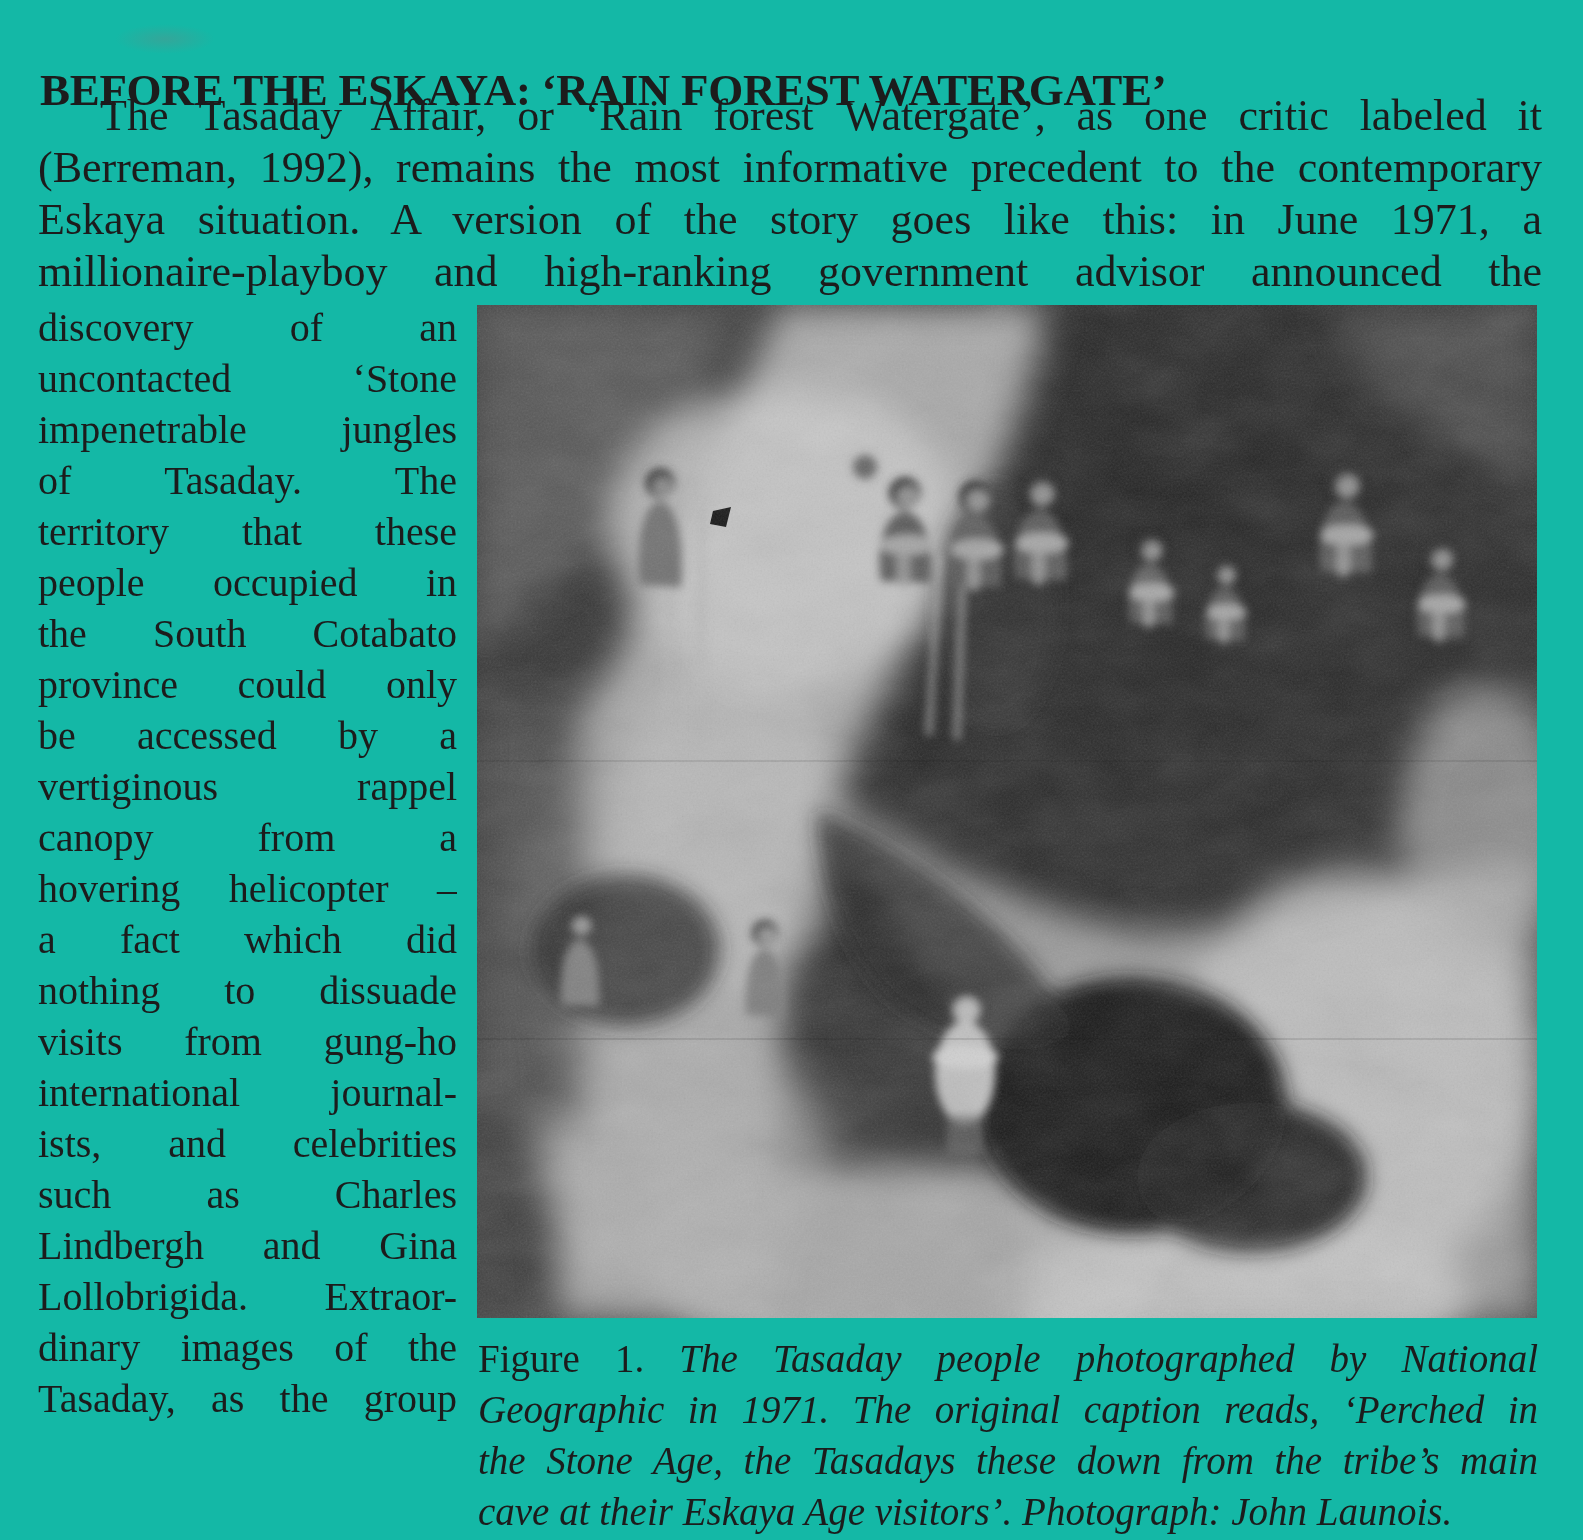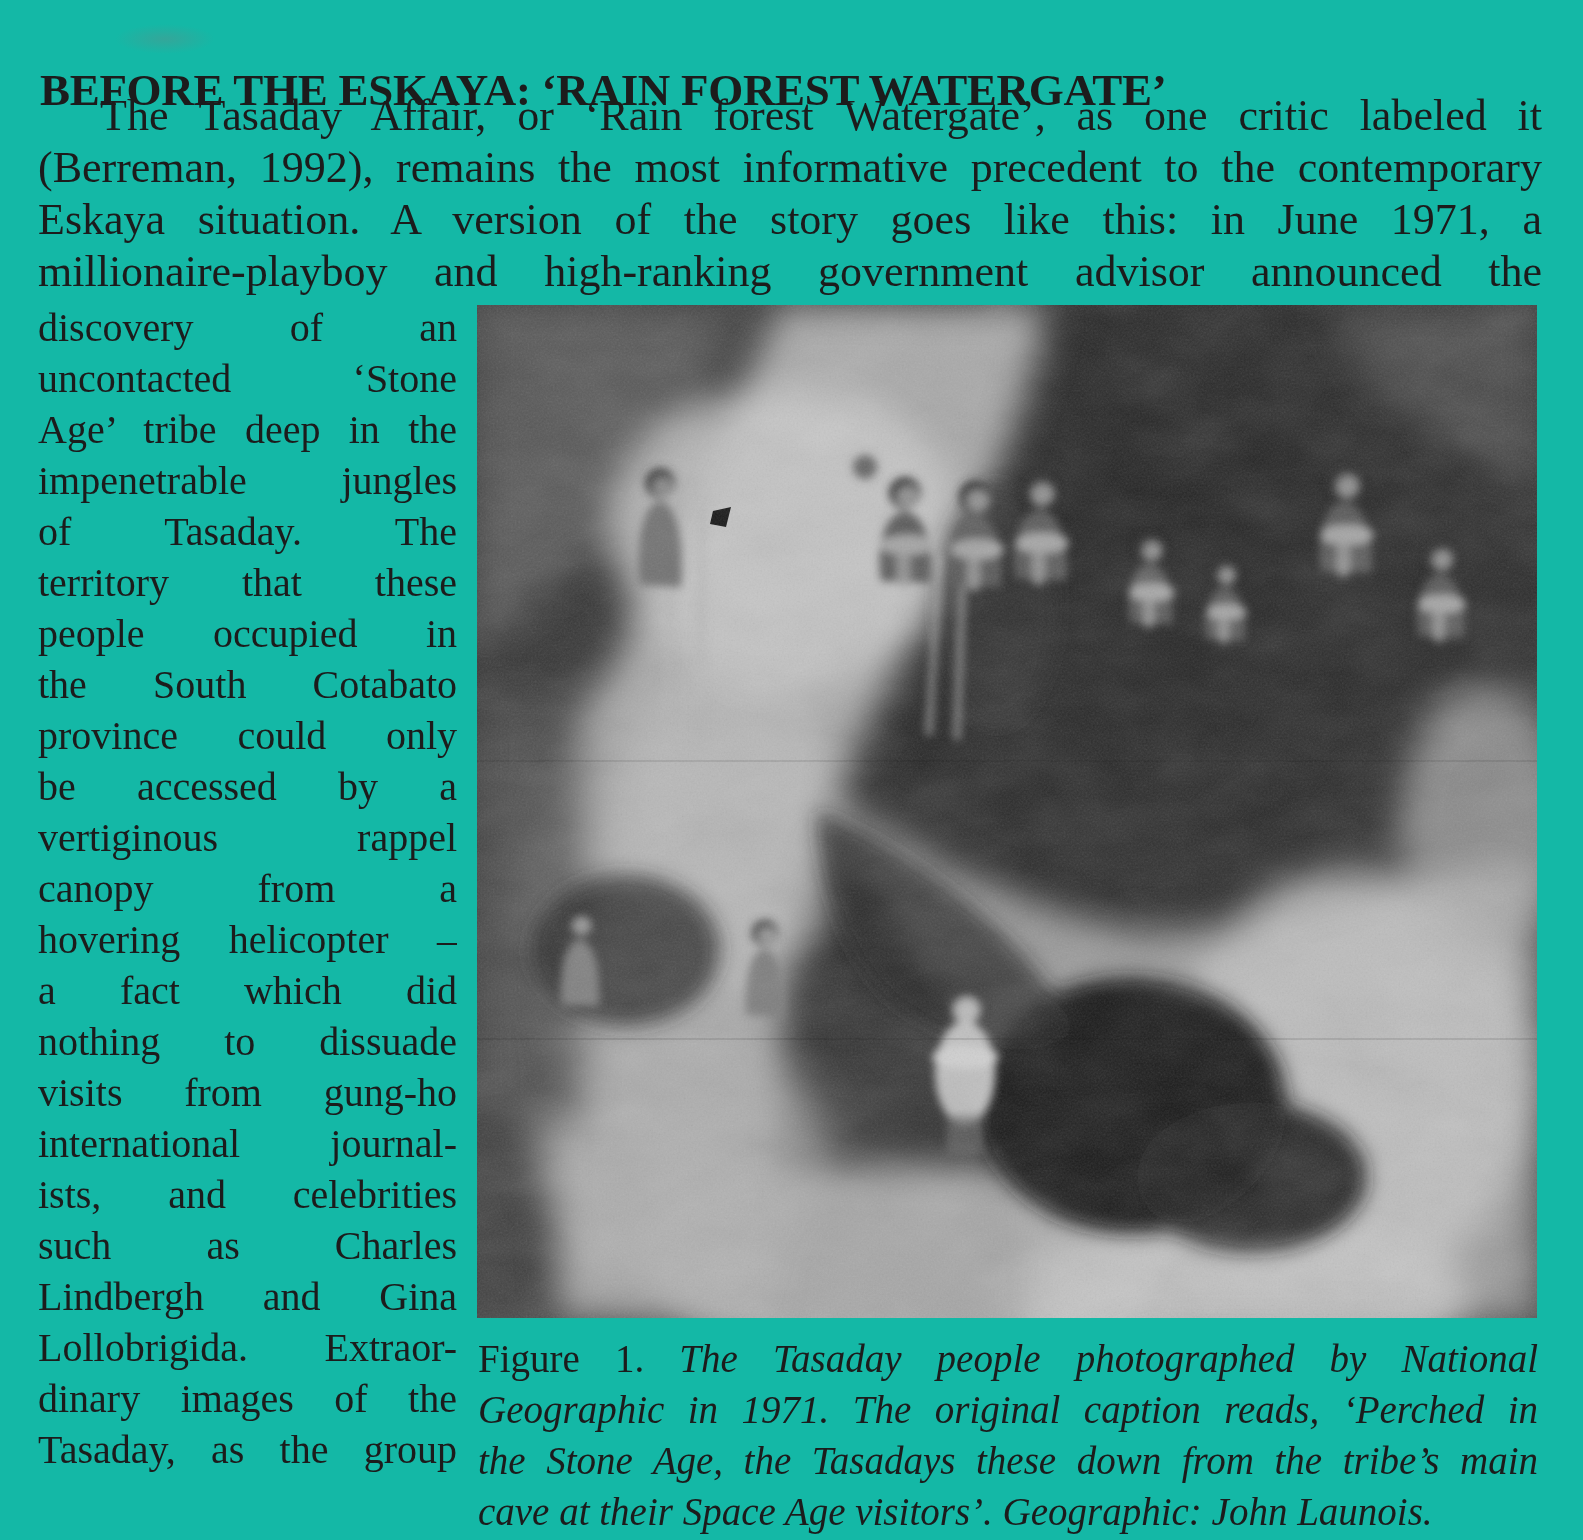--- a/index.html
+++ b/index.html
@@ -54,21 +54,20 @@
   <div class="intro">
     <div class="tline indent">The Tasaday Affair, or ‘Rain forest Watergate’, as one critic labeled it</div>
     <div class="tline">(Berreman, 1992), remains the most informative precedent to the contemporary</div>
     <div class="tline">Eskaya situation.  A version of the story goes like this: in June 1971, a</div>
     <div class="tline">millionaire-playboy and high-ranking government advisor announced the</div>
   </div>
 
   <div class="leftcol">
     <div class="tline">discovery of an</div>
     <div class="tline">uncontacted ‘Stone</div>
-    <div class="tline">Age’ tribe deep in the</div>
     <div class="tline">impenetrable jungles</div>
     <div class="tline">of Tasaday.  The</div>
     <div class="tline">territory that these</div>
     <div class="tline">people occupied in</div>
     <div class="tline">the South Cotabato</div>
     <div class="tline">province could only</div>
     <div class="tline">be accessed by a</div>
     <div class="tline">vertiginous rappel</div>
     <div class="tline">canopy from a</div>
     <div class="tline">hovering helicopter –</div>
@@ -181,16 +180,16 @@
 
       <rect width="1060" height="1013" filter="url(#coarseN)" opacity=".16"></rect>
       <rect width="1060" height="1013" filter="url(#fineN)" opacity=".14"></rect>
     </svg>
   </div>
 
   <div class="caption">
     <div class="tline"><span class="cap-label">Figure 1.</span> <span>The Tasaday people photographed by National</span></div>
     <div class="tline">Geographic in 1971. The original caption reads, ‘Perched in</div>
     <div class="tline">the Stone Age, the Tasadays these down from the tribe’s main</div>
-    <div class="tline last">cave at their Space Age visitors’. Geographic: John Launois.</div>
+    <div class="tline last">cave at their Eskaya Age visitors’. Photograph: John Launois.</div>
   </div>
 
 </div>
 
 </body></html>

